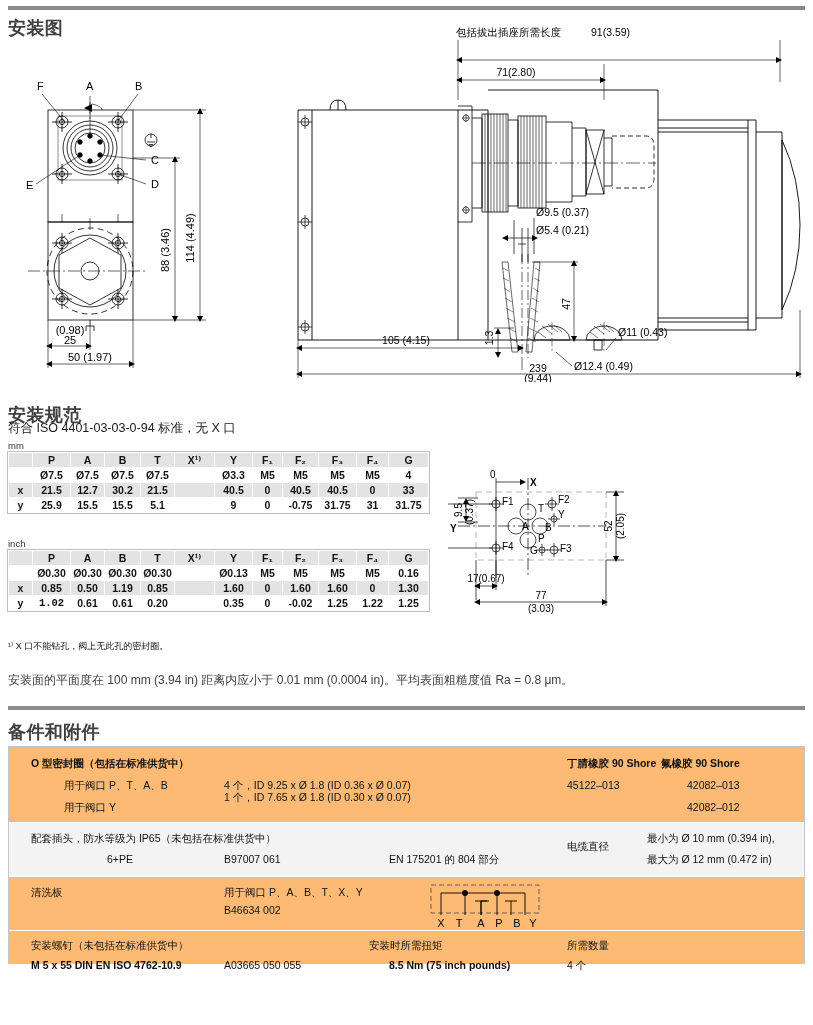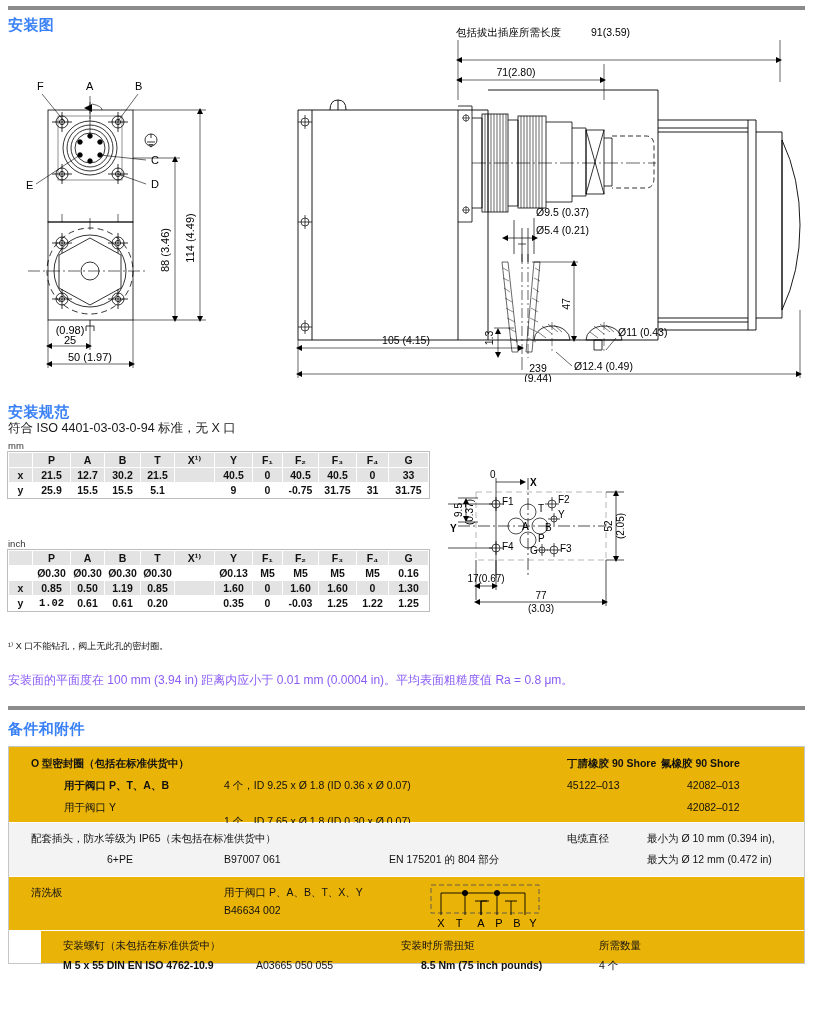--- a/index.html
+++ b/index.html
@@ -8,21 +8,21 @@
     background:#ffffff;
     font-family:"Liberation Sans","DejaVu Sans",sans-serif;
     color:#000;
     -webkit-font-smoothing:antialiased;
   }
   .page{position:relative;width:813px;height:1025px;overflow:hidden;}
 
   
   .h-rule{height:4px;background:#8c8c8c;}
   .sec-title{
-    font-weight:bold;font-size:15px;letter-spacing:.4px;color:#3b82f6;
+    font-weight:bold;font-size:18px;letter-spacing:.4px;color:#404040;
   }
   .sub-line{font-size:12.5px;color:#1a1a1a;}
   .unit-label{font-size:9.5px;color:#333;}
 
   
   table.spec{border-collapse:collapse;font-size:10.5px;}
   table.spec td,table.spec th{
     border:1px solid #ffffff;
     text-align:center;
     padding:1px 2px;
@@ -32,30 +32,30 @@
     box-sizing:border-box;
   }
   table.spec tr.hdr td{background:#e3e3e3;font-weight:bold;}
   table.spec tr.r-white td{background:#ffffff;}
   table.spec tr.r-gray td{background:#e3e3e3;}
   table.spec td.lbl{background:#e3e3e3;width:24px;}
   table.spec tr.r-white td.lbl{background:#ffffff;}
   table.spec{outline:1px solid #bdbdbd;}
 
   .footnote{font-size:9px;color:#111;}
-  .note{font-size:12px;color:#8b5cf6;}
+  .note{font-size:12px;color:#404040;}
 
   
   .acc{
     position:absolute;left:8px;top:746px;width:797px;
     border:1px solid #c6c6c6;box-sizing:border-box;
     font-size:10.5px;color:#111;
   }
   .acc-row{position:relative;box-sizing:border-box;border-bottom:1px solid #ffffff;}
-  .acc-row.g{background:#eab308;}
+  .acc-row.g{background:#fdba74;}
   .acc-row.w{background:#f3f3f3;}
   .acc-row:last-child{border-bottom:none;}
   .cell{position:absolute;white-space:nowrap;}
   .b{font-weight:bold;}
 
   
   svg{display:block;}
   .dw text{font-family:"Liberation Sans","DejaVu Sans",sans-serif;}
 </style>
 </head>
@@ -379,20 +379,34 @@
             <td style="width: 36px;">B</td>
             <td style="width: 34px;">T</td>
             <td style="width: 40px;">X¹⁾</td>
             <td style="width: 38px;">Y</td>
             <td style="width: 30px;">F₁</td>
             <td style="width: 36px;">F₂</td>
             <td style="width: 38px;">F₃</td>
             <td style="width: 32px;">F₄</td>
             <td style="width: 40px;">G</td>
           </tr>
+          <tr class="r-white">
+            <td class="lbl" style="width: 24px;"></td>
+            <td style="width: 38px;">Ø7.5</td>
+            <td style="width: 34px;">Ø7.5</td>
+            <td style="width: 36px;">Ø7.5</td>
+            <td style="width: 34px;">Ø7.5</td>
+            <td style="width: 40px;"></td>
+            <td style="width: 38px;">Ø3.3</td>
+            <td style="width: 30px;">M5</td>
+            <td style="width: 36px;">M5</td>
+            <td style="width: 38px;">M5</td>
+            <td style="width: 32px;">M5</td>
+            <td style="width: 40px;">4</td>
+          </tr>
           <tr class="r-gray">
             <td class="lbl" style="width: 24px;">x</td>
             <td style="width: 38px;">21.5</td>
             <td style="width: 34px;">12.7</td>
             <td style="width: 36px;">30.2</td>
             <td style="width: 34px;">21.5</td>
             <td style="width: 40px;"></td>
             <td style="width: 38px;">40.5</td>
             <td style="width: 30px;">0</td>
             <td style="width: 36px;">40.5</td>
@@ -466,21 +480,21 @@
           </tr>
           <tr class="r-white">
             <td class="lbl" style="width: 24px;">y</td>
             <td style="width: 38px; font-family: Liberation Mono, monospace;">1.02</td>
             <td style="width: 34px;">0.61</td>
             <td style="width: 36px;">0.61</td>
             <td style="width: 34px;">0.20</td>
             <td style="width: 40px;"></td>
             <td style="width: 38px;">0.35</td>
             <td style="width: 30px;">0</td>
-            <td style="width: 36px;">-0.03</td>
+            <td style="width: 36px;">-0.02</td>
             <td style="width: 38px;">1.25</td>
             <td style="width: 32px;">1.22</td>
             <td style="width: 40px;">1.25</td>
           </tr>
         </tbody>
     </table>
   </div>
 
   <svg class="dw" style="position:absolute;left:448px;top:460px;" width="352" height="182" viewBox="0 0 352 182">
     <g fill="none" stroke="#000" stroke-width="0.7">
@@ -576,34 +590,34 @@
   <div class="h-rule" style="position:absolute;left:8px;top:706px;width:797px;"></div>
   <div class="sec-title" style="position:absolute;left:8px;top:720px;">备件和附件</div>
 
   <div class="acc">
 
     <div class="acc-row g" style="height:76px;">
       <div class="cell b" style="left:22px;top:10px;">O 型密封圈（包括在标准供货中）</div>
       <div class="cell b" style="left:558px;top:10px;">丁腈橡胶 90 Shore</div>
       <div class="cell b" style="left:652px;top:10px;">氟橡胶 90 Shore</div>
 
-      <div class="cell" style="left:55px;top:32px;font-weight:bold;">用于阀口 P、T、A、B</div>
+      <div class="cell" style="left:55px;top:32px;">用于阀口 P、T、A、B</div>
       <div class="cell" style="left:215px;top:32px;">4 个，ID 9.25 x Ø 1.8 (ID 0.36 x Ø 0.07)</div>
       <div class="cell" style="left:558px;top:32px;">45122–013</div>
       <div class="cell" style="left:678px;top:32px;">42082–013</div>
 
       <div class="cell" style="left:55px;top:54px;">用于阀口 Y</div>
-      <div class="cell" style="left:215px;top:44px;margin-top:24px;">1 个，ID 7.65 x Ø 1.8 (ID 0.30 x Ø 0.07)</div>
+      <div class="cell" style="left:215px;top:44px;">1 个，ID 7.65 x Ø 1.8 (ID 0.30 x Ø 0.07)</div>
       <div class="cell" style="left:558px;top:54px;margin-top:25px;">45122–012</div>
       <div class="cell" style="left:678px;top:54px;">42082–012</div>
     </div>
 
     <div class="acc-row w" style="height:54px;">
       <div class="cell" style="left:22px;top:9px;">配套插头，防水等级为 IP65（未包括在标准供货中）</div>
-      <div class="cell" style="left:558px;top:9px;">电缆直径</div>
+      <div class="cell" style="left:558px;top:17px;">电缆直径</div>
       <div class="cell" style="left:638px;top:9px;">最小为 Ø 10 mm (0.394 in),</div>
       <div class="cell" style="left:62px;top:30px;padding-left:36px;">6+PE</div>
       <div class="cell" style="left:215px;top:30px;">B97007 061</div>
       <div class="cell" style="left:380px;top:30px;">EN 175201 的 804 部分</div>
       <div class="cell" style="left:638px;top:30px;">最大为 Ø 12 mm (0.472 in)</div>
     </div>
 
     <div class="acc-row g" style="height:54px;">
       <div class="cell" style="left:22px;top:9px;">清洗板</div>
       <div class="cell" style="left:215px;top:9px;">用于阀口 P、A、B、T、X、Y</div>
@@ -630,21 +644,21 @@
           <text x="32" y="46">T</text>
           <text x="54" y="46">A</text>
           <text x="72" y="46">P</text>
           <text x="90" y="46">B</text>
           <text x="106" y="46">Y</text>
         </g>
       </svg>
     </div>
 
 
-    <div class="acc-row g" style="height:32px;margin-left:32px;">
+    <div class="acc-row g" style="height:32px;">
       <div class="cell" style="left:22px;top:8px;">安装螺钉（未包括在标准供货中）</div>
       <div class="cell" style="left:360px;top:8px;">安装时所需扭矩</div>
       <div class="cell" style="left:558px;top:8px;">所需数量</div>
       <div class="cell b" style="left:22px;top:28px;">M 5 x 55 DIN EN ISO 4762-10.9</div>
       <div class="cell" style="left:215px;top:28px;">A03665 050 055</div>
       <div class="cell b" style="left:380px;top:28px;">8.5 Nm (75 inch pounds)</div>
       <div class="cell" style="left:558px;top:28px;">4 个</div>
     </div>
   </div>
 

